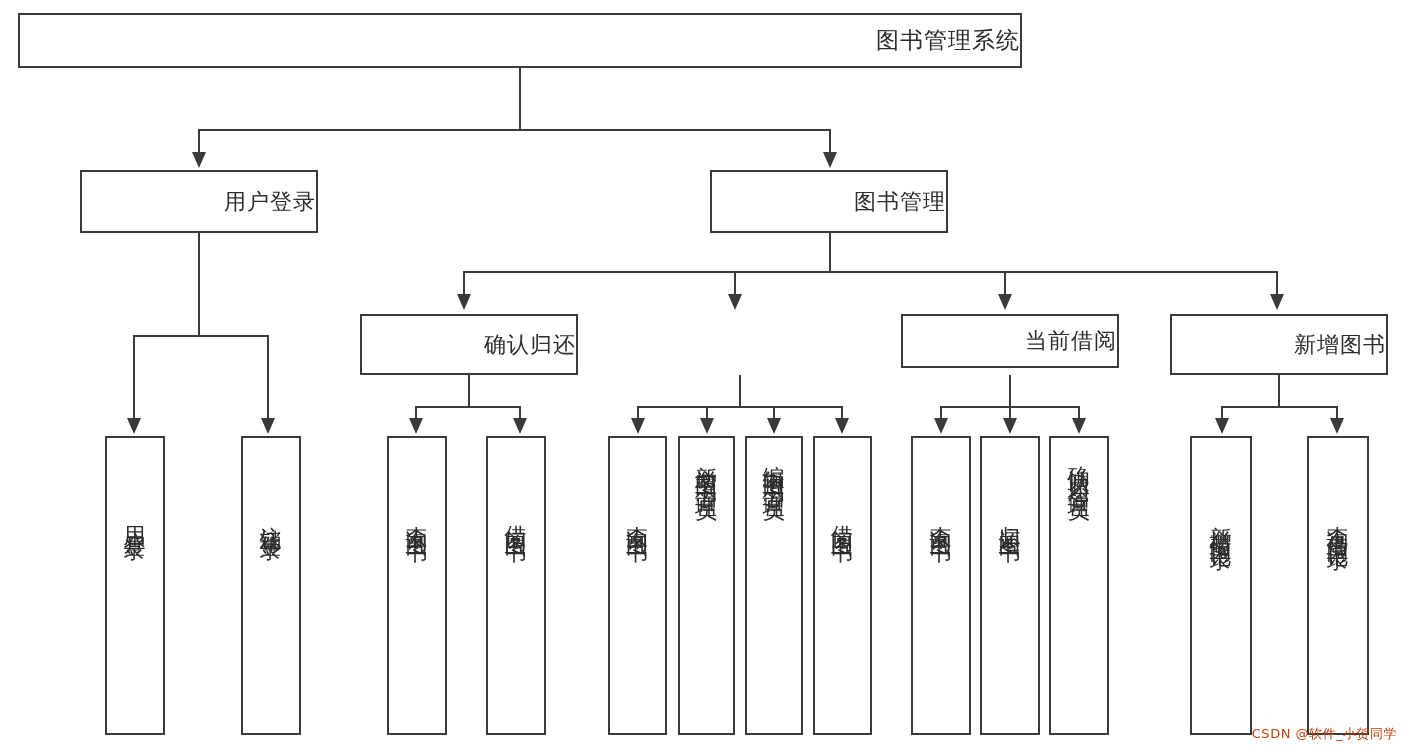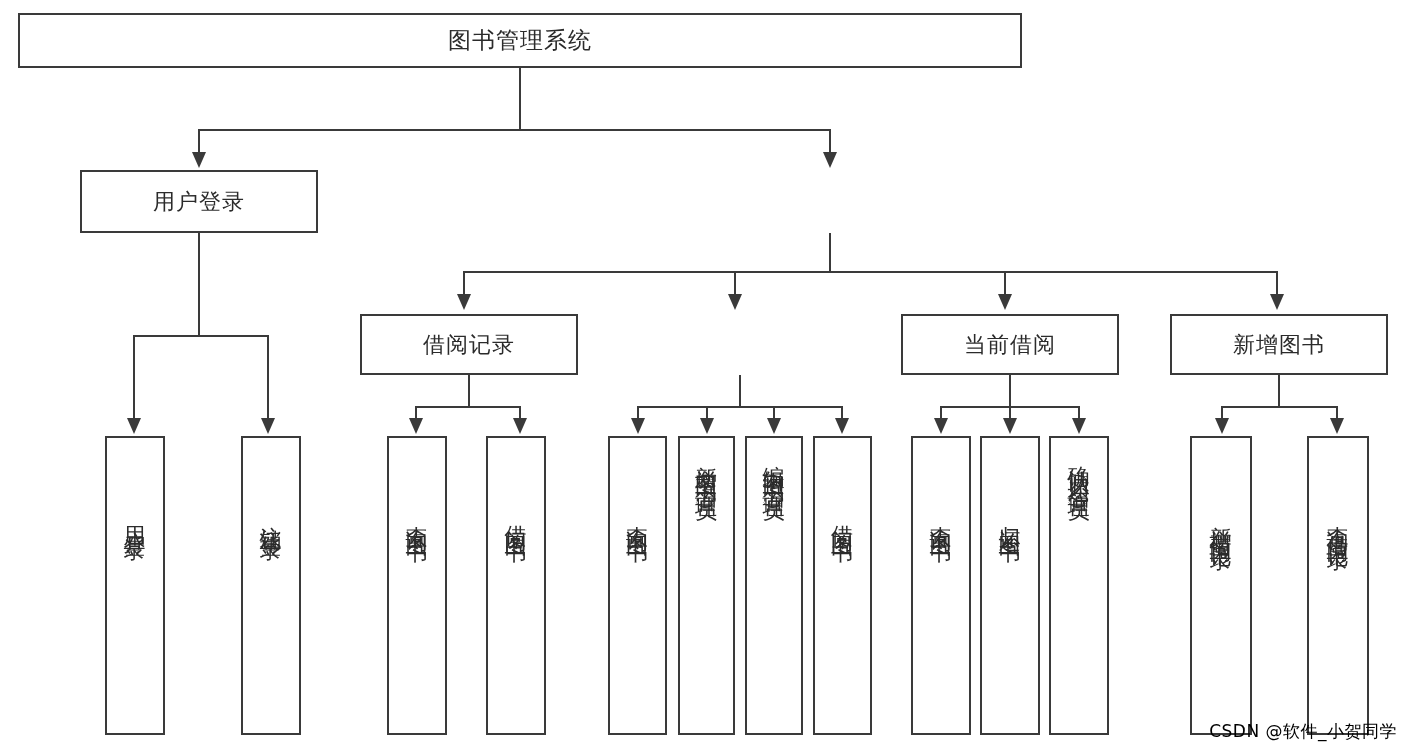--- a/index.html
+++ b/index.html
@@ -16,21 +16,21 @@
     overflow:hidden;
   }
   
   .node{
     position:absolute;
     box-sizing:border-box;
     background:#ffffff;
     border:2px solid #3a3a3a;
     display:flex;
     align-items:center;
-    justify-content:center;
+    justify-content:flex-end;
     color:#2b2b2b;
   }
   .node.root{
     font-size:23px;
     letter-spacing:1px;
   }
   .node.branch{
     font-size:22px;
     letter-spacing:1px;
   }
@@ -65,22 +65,22 @@
     width:0;height:0;
     border-left:7px solid transparent;
     border-right:7px solid transparent;
     border-top:16px solid #3a3a3a;
   }
   
   #watermark{
     position:absolute;
     right:8px;
     bottom:4px;
-    font-size:17px;
-    color:#000000;
+    font-size:13px;
+    color:#c2410c;
     letter-spacing:0.5px;
     white-space:nowrap;
     pointer-events:none;
   }
 </style>
 </head>
 <body>
 
 <div id="canvas">
 
@@ -92,20 +92,23 @@
 
   <div class="hline" style="left:198px;top:129px;width:633px;height:2px;"></div>
 
   <div class="vline" style="left:198px;top:129px;width:2px;height:25px;"></div>
   <div class="arrow" style="left:192px;top:152px;"></div>
   <div class="vline" style="left:829px;top:129px;width:2px;height:25px;"></div>
   <div class="arrow" style="left:823px;top:152px;"></div>
 
   <div class="node branch" style="left:80px;top:170px;width:238px;height:63px;">
     <span>用户登录</span>
+  </div>
+  <div class="node branch" style="left:710px;top:170px;width:238px;height:63px;">
+    <span>图书管理</span>
   </div>
 
   <div class="vline" style="left:198px;top:233px;width:2px;height:104px;"></div>
   <div class="hline" style="left:133px;top:335px;width:135px;height:2px;"></div>
   <div class="vline" style="left:133px;top:335px;width:2px;height:85px;"></div>
   <div class="arrow" style="left:127px;top:418px;"></div>
   <div class="vline" style="left:267px;top:335px;width:2px;height:85px;"></div>
   <div class="arrow" style="left:261px;top:418px;"></div>
 
   <div class="vline" style="left:829px;top:233px;width:2px;height:40px;"></div>
@@ -113,23 +116,23 @@
   <div class="vline" style="left:463px;top:271px;width:2px;height:25px;"></div>
   <div class="arrow" style="left:457px;top:294px;"></div>
   <div class="vline" style="left:734px;top:271px;width:2px;height:25px;"></div>
   <div class="arrow" style="left:728px;top:294px;"></div>
   <div class="vline" style="left:1004px;top:271px;width:2px;height:25px;"></div>
   <div class="arrow" style="left:998px;top:294px;"></div>
   <div class="vline" style="left:1276px;top:271px;width:2px;height:25px;"></div>
   <div class="arrow" style="left:1270px;top:294px;"></div>
 
   <div class="node branch" style="left:360px;top:314px;width:218px;height:61px;">
-    <span>借阅记录</span>
-  </div>
-  <div class="node branch" style="left:901px;top:314px;width:218px;height:61px;">
+    <span>确认归还</span>
+  </div>
+  <div class="node branch" style="left:901px;top:314px;width:218px;height:54px;">
     <span>当前借阅</span>
   </div>
   <div class="node branch" style="left:1170px;top:314px;width:218px;height:61px;">
     <span>新增图书</span>
   </div>
 
   <div class="vline" style="left:468px;top:375px;width:2px;height:33px;"></div>
   <div class="hline" style="left:415px;top:406px;width:106px;height:2px;"></div>
   <div class="vline" style="left:415px;top:406px;width:2px;height:14px;"></div>
   <div class="arrow" style="left:409px;top:418px;"></div>

